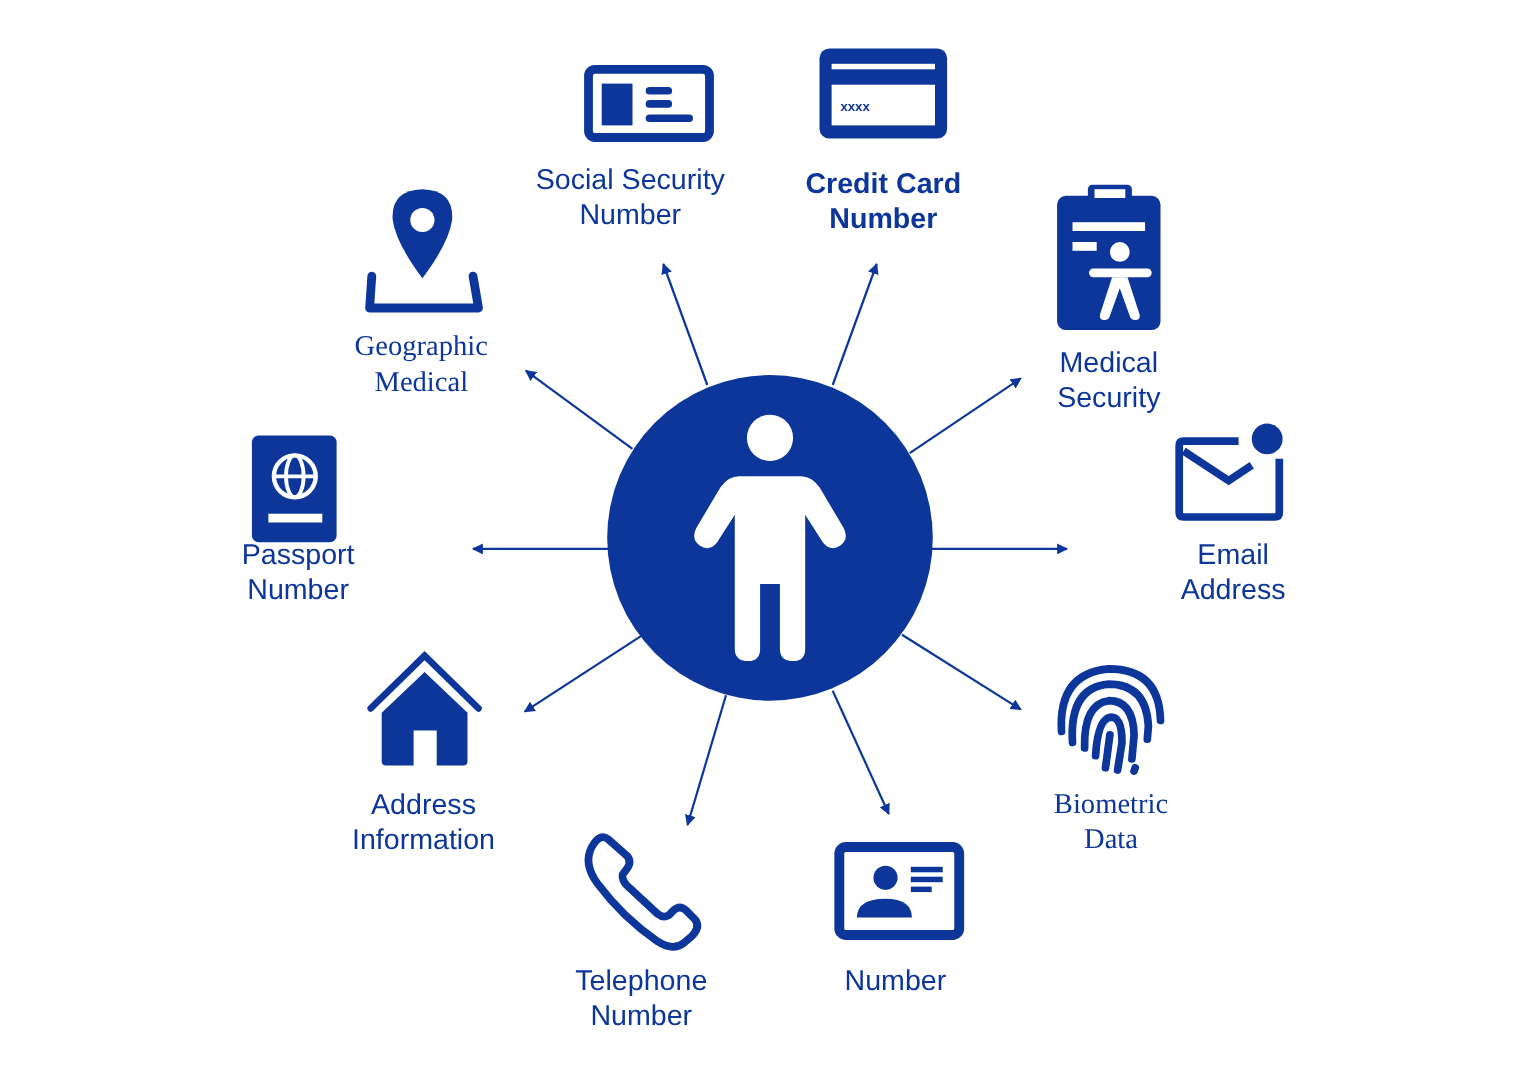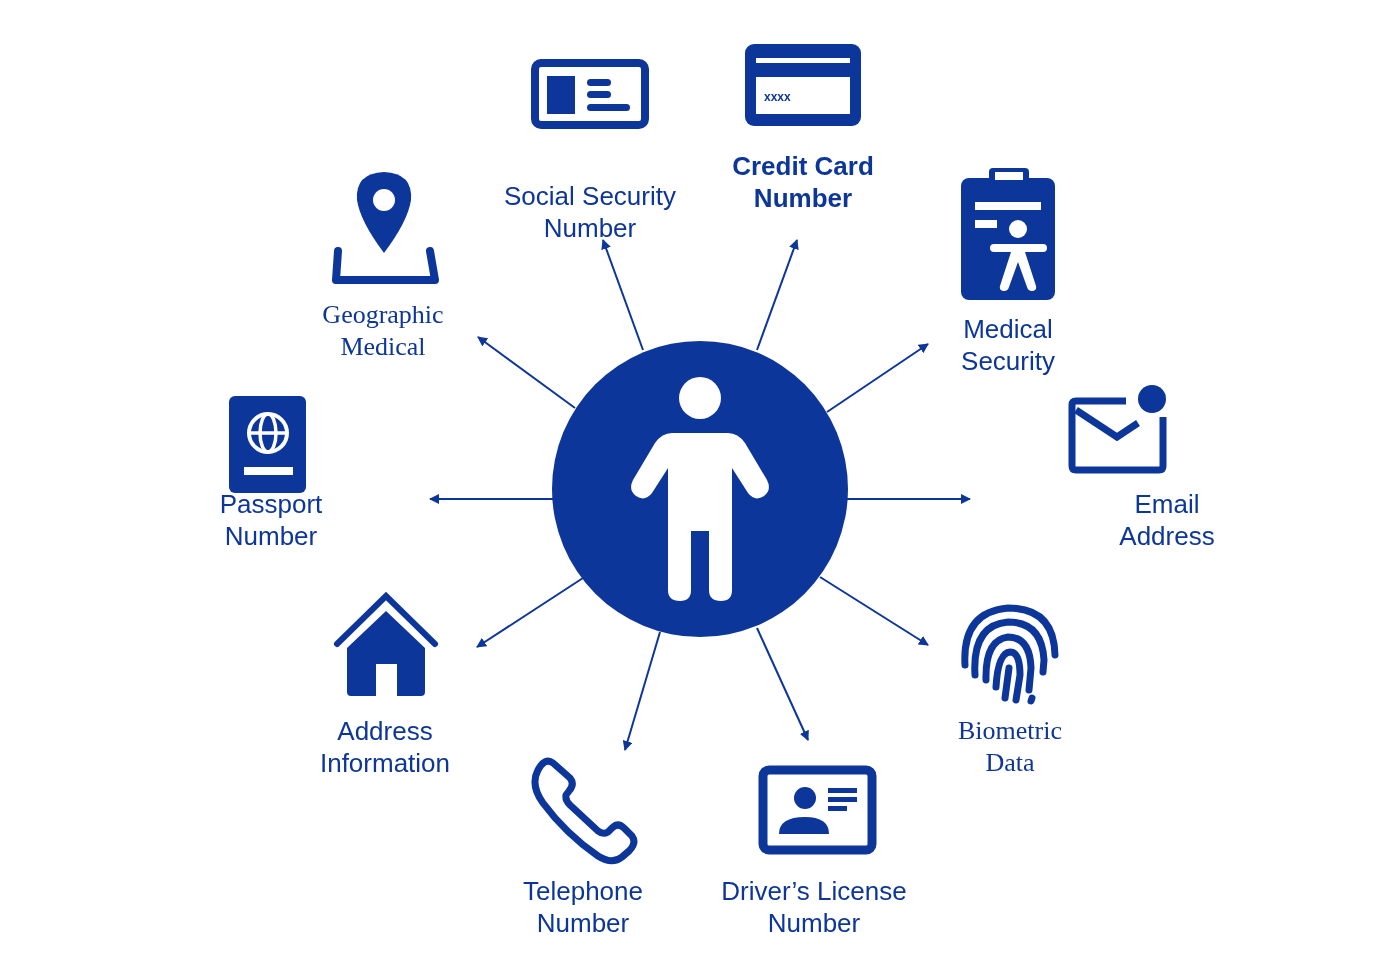--- a/index.html
+++ b/index.html
@@ -108,42 +108,41 @@
     <rect x="244" y="467" width="49" height="8" fill="#ffffff"></rect>
   </g>
 
   <g>
     <path d="M384,253 Q360,221 357,200 Q355,173 384,172 Q413,173 411,200 Q408,221 384,253 z" fill="#0d369b"></path>
     <circle cx="384" cy="200" r="11" fill="#ffffff"></circle>
     <path d="M338,251 L336,280 L435,280 L430,251" fill="none" stroke="#0d369b" stroke-width="8" stroke-linejoin="round" stroke-linecap="round"></path>
   </g>
 </svg>
 
-<div class="label" style="left:590px; top:147px;margin-top:33px;">
+<div class="label" style="left:573px; top:147px;">
   <span>Social Security</span>
   <span>Number</span>
 </div>
 <div class="label" style="left:803px; top:150px;font-weight:bold;">
   <span>Credit Card</span>
   <span>Number</span>
 </div>
 <div class="label" style="left:1008px; top:313px;">
   <span>Medical</span>
   <span>Security</span>
 </div>
-<div class="label" style="left:1121px; top:488px;margin-left:46px;">
+<div class="label" style="left:1121px; top:488px;">
   <span>Email</span>
   <span>Address</span>
 </div>
 <div class="label" style="left:1010px; top:715px;font-family:Liberation Serif, serif;">
   <span>Biometric</span>
   <span>Data</span>
 </div>
 <div class="label" style="left:814px; top:875px;">
-  <span>Driver’s License</span>
   <span>Number</span>
 </div>
 <div class="label" style="left:583px; top:875px;">
   <span>Telephone</span>
   <span>Number</span>
 </div>
 <div class="label" style="left:385px; top:715px;">
   <span>Address</span>
   <span>Information</span>
 </div>

